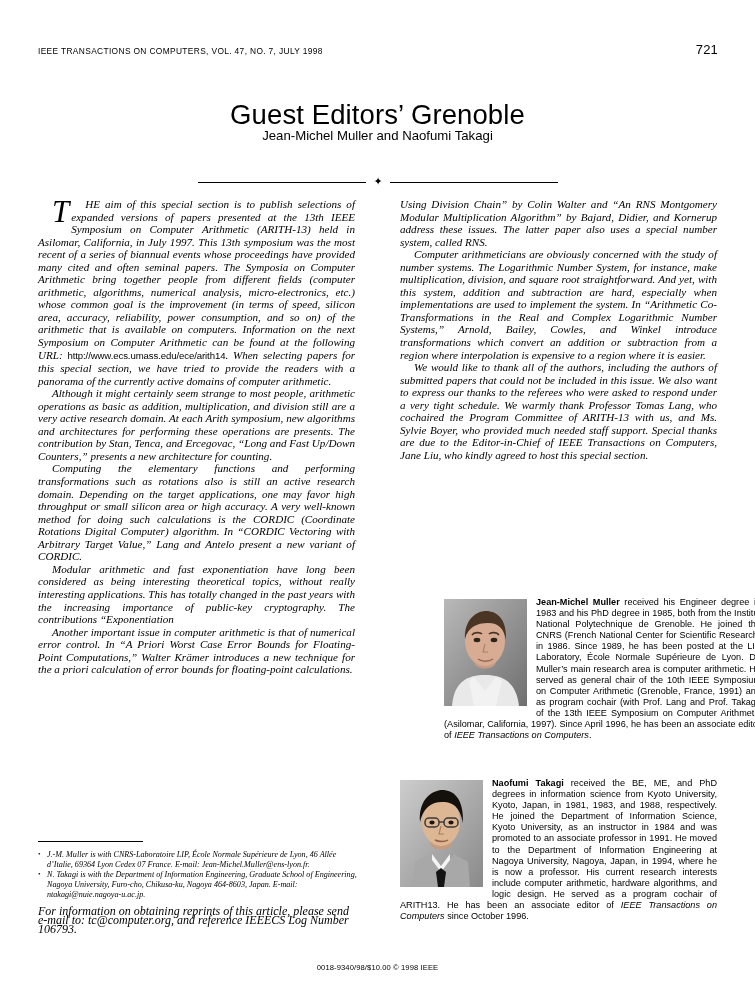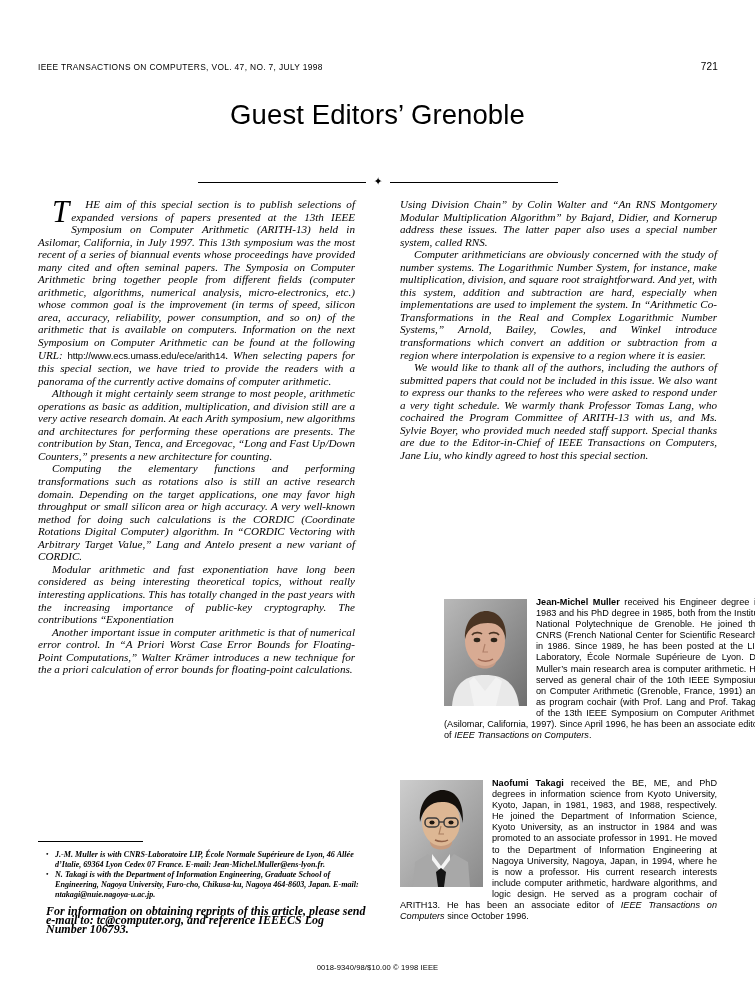--- a/index.html
+++ b/index.html
@@ -28,24 +28,23 @@
     left: 38px;
     top: 42px;
     width: 680px;
     display: flex;
     justify-content: space-between;
     align-items: baseline;
     font-family: "Liberation Sans", "DejaVu Sans", sans-serif;
     font-size: 8.4px;
     letter-spacing: 0.35px;
     color: #000;
-    margin-top: 19px;
   }
   .runhead .folio {
-    font-size: 10px;
+    font-size: 13px;
     letter-spacing: 0.2px;
   }
 
   
   .title {
     position: absolute;
     left: 0;
     top: 81px;
     width: 755px;
     text-align: center;
@@ -135,27 +134,26 @@
   .footnote-rule {
     position: absolute;
     left: 38px;
     top: 841px;
     width: 105px;
     height: 1px;
     background: #000;
   }
   .footnotes {
     position: absolute;
-    left: 46px;
+    left: 38px;
     top: 850px;
     width: 320px;
     font-size: 8.1px;
     line-height: 9.9px;
     font-style: italic;
-    font-weight: bold;
   }
   .footnotes ul {
     margin: 0;
     padding: 0;
     list-style: none;
   }
   .footnotes li {
     position: relative;
     padding-left: 9px;
     margin-bottom: 0.5px;
@@ -218,20 +216,21 @@
 <body>
 
 <div class="page">
 
   <div class="runhead">
     <span>IEEE TRANSACTIONS ON COMPUTERS,  VOL. 47,  NO. 7,  JULY 1998</span>
     <span class="folio">721</span>
   </div>
 
   <h1 class="title">Guest Editors’ Grenoble</h1>
+  <div class="authors">Jean-Michel Muller and Naofumi Takagi</div>
 
   <div class="diamond-rule">
     <span class="bar"></span>
     <span class="dia">✦</span>
     <span class="bar"></span>
   </div>
 
   <div class="col col-left">
     <p class="dropcap-para"><span class="dropcap">T</span><span>HE aim of this special section is to publish selections of expanded versions of papers presented at the 13th IEEE Symposium on Computer Arithmetic (A</span><span class="sc">RITH</span><span>-13) held in Asilomar, California, in July 1997. This 13th symposium was the most recent of a series of biannual events whose proceedings have provided many cited and often seminal papers. The Symposia on Computer Arithmetic bring together people from different fields (computer arithmetic, algorithms, numerical analysis, micro-electronics, etc.) whose common goal is the improvement (in terms of speed, silicon area, accuracy, reliability, power consumption, and so on) of the arithmetic that is available on computers. Information on the next Symposium on Computer Arithmetic can be found at the following URL:</span> <span class="url">http://www.ecs.umass.edu/ece/arith14</span><span>. When selecting papers for this special section, we have tried to provide the readers with a panorama of the currently active domains of computer arithmetic.</span></p>
     <p>Although it might certainly seem strange to most people, arithmetic operations as basic as addition, multiplication, and division still are a very active research domain. At each Arith symposium, new algorithms and architectures for performing these operations are presents. The contribution by Stan, Tenca, and Ercegovac, “Long and Fast Up/Down Counters,” presents a new architecture for counting.</p>

